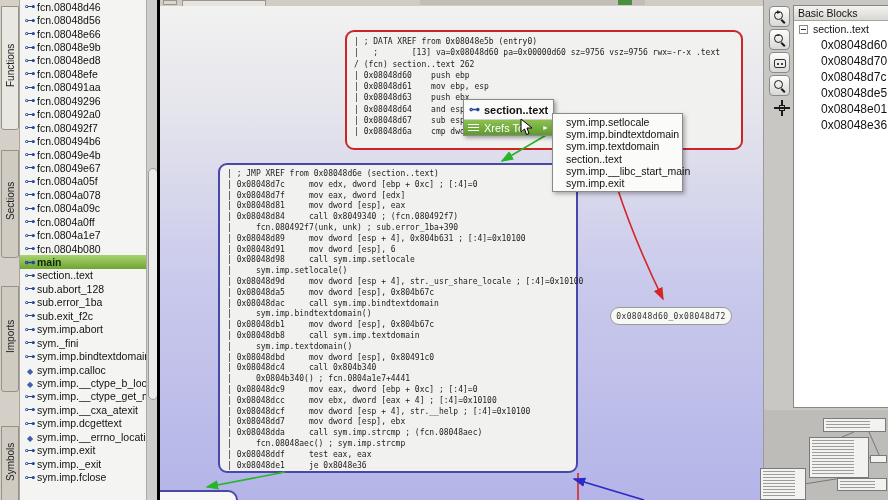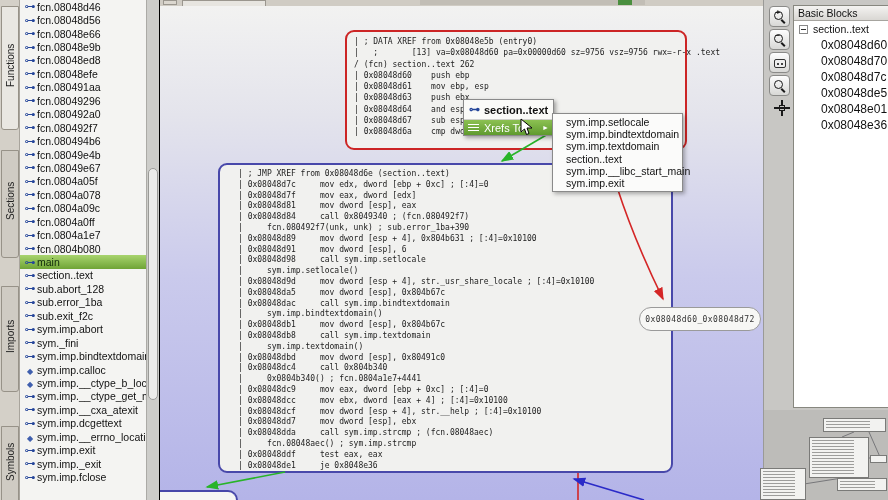--- a/index.html
+++ b/index.html
@@ -24,56 +24,56 @@
   .tab-sections{height:108px;margin-bottom:28px;}
   .tab-imports{height:106px;margin-bottom:34px;}
   .tab-symbols{height:78px;}
   .tab-functions .vtab-icon{color:#24459a;}
   .tab-sections .vtab-icon{color:#3f5fae;}
   .tab-imports .vtab-icon{color:#555;}
   .tab-symbols .vtab-icon{color:#8a2e8a;}
 
   
   #funclist{position:absolute;left:20px;top:0;width:140px;height:500px;background:#f4f4f2;
-            border-right:1px solid #000000;z-index:5;overflow:hidden;}
+            border-right:3px solid #000000;z-index:5;overflow:hidden;}
   .frow{display:flex;align-items:center;height:13.45px;padding:0 14px 0 3px;
         white-space:nowrap;overflow:hidden;font-size:10.5px;color:#111;cursor:pointer;}
   .frow .ficon{width:14px;flex:0 0 14px;text-align:center;}
   .frow.fcn .ficon::before{content:"⊶";color:#24459a;font-size:11px;}
   .frow.diamond .ficon::before{content:"◆";color:#3f5fae;font-size:8px;}
-  .frow.selected{background:linear-gradient(180deg,#a8d46e,#6fa436);color:#10290a;}
+  .frow.selected{background:linear-gradient(180deg,#a8d46e,#6fa436);color:#10290a;font-weight:bold;}
   #func-scrollbar{position:absolute;left:126px;top:0;width:13px;height:500px;
                   background:#cdcdca;border-left:1px solid #abaaa6;}
   #func-thumb{position:absolute;left:1px;top:168px;width:10px;height:232px;background:#ececea;
               border:1px solid #9a9a97;border-radius:5px;}
 
   
   #topstrip{position:absolute;left:160px;top:0;width:603px;height:6px;background:#d0ccc4;z-index:4;}
   #topstrip .ts-btn{position:absolute;left:3px;top:0;width:14px;height:5px;background:#dbd7cf;border:1px solid #9a968e;}
   #topstrip .ts-tab{position:absolute;left:22px;top:0;width:84px;height:6px;background:#e7e5e0;border:1px solid #9a968e;border-bottom:none;}
   #topstrip .ts-bar{position:absolute;left:260px;top:0;width:225px;height:5px;background:#c2beb6;}
   #topstrip .ts-green{position:absolute;left:458px;top:0;width:14px;height:5px;background:#4a8f3f;}
 
   
   #canvas{position:absolute;left:160px;top:6px;width:603px;height:494px;overflow:hidden;
           background:linear-gradient(180deg,#f2f2f1 0%,#e4e4ec 22%,#cacaec 55%,#b4b4e8 100%);}
   .gblock{position:absolute;background:#f1f1ef;border:2px solid var(--block-border);
           border-radius:9px;font-family:"DejaVu Sans Mono","Liberation Mono",monospace;
           font-size:8px;color:#222;z-index:2;cursor:move;}
   .gblock pre,.gblock .line{margin:0;font-family:inherit;white-space:pre;}
-  #entry-block{left:185px;top:24px;width:342px;height:120px;border-color:var(--entry-border);
+  #entry-block{left:185px;top:24px;width:398px;height:120px;border-color:var(--entry-border);
                padding:4px 7px;}
   #entry-block .line{line-height:11.3px;}
-  #main-block{left:58px;top:157px;width:455px;height:310px;padding:4px 18px;}
+  #main-block{left:58px;top:157px;width:360px;height:310px;padding:4px 7px;}
   #main-block .line{line-height:10.8px;}
-  #collapsed-node{position:absolute;left:450px;top:301px;width:122px;height:24px;z-index:2;
+  #collapsed-node{position:absolute;left:450px;top:301px;width:122px;height:18px;z-index:2;
                   background:#f7f7f5;border:1px solid #9a9a9a;border-radius:15px;
                   font-family:"DejaVu Sans Mono","Liberation Mono",monospace;font-size:8px;
                   color:#333;display:flex;align-items:center;justify-content:center;
-                  letter-spacing:.4px;cursor:pointer;margin-left:29px;}
+                  letter-spacing:.4px;cursor:pointer;}
   #bl-box{position:absolute;left:0px;top:484px;width:78px;height:10px;background:#f6f6f4;
           border:2px solid var(--block-border);border-left:none;border-bottom:none;
           border-radius:0 14px 0 0;z-index:2;}
   #edges{position:absolute;left:0;top:0;width:603px;height:494px;z-index:3;pointer-events:none;}
   .edge{fill:none;stroke-width:1.6px;}
   .edge-green{stroke:var(--edge-green);}
   .edge-red{stroke:var(--edge-red);}
   .edge-blue{stroke:var(--edge-blue);}
   #m-green path{fill:var(--edge-green);} #m-red path{fill:var(--edge-red);} #m-blue path{fill:var(--edge-blue);}
 

